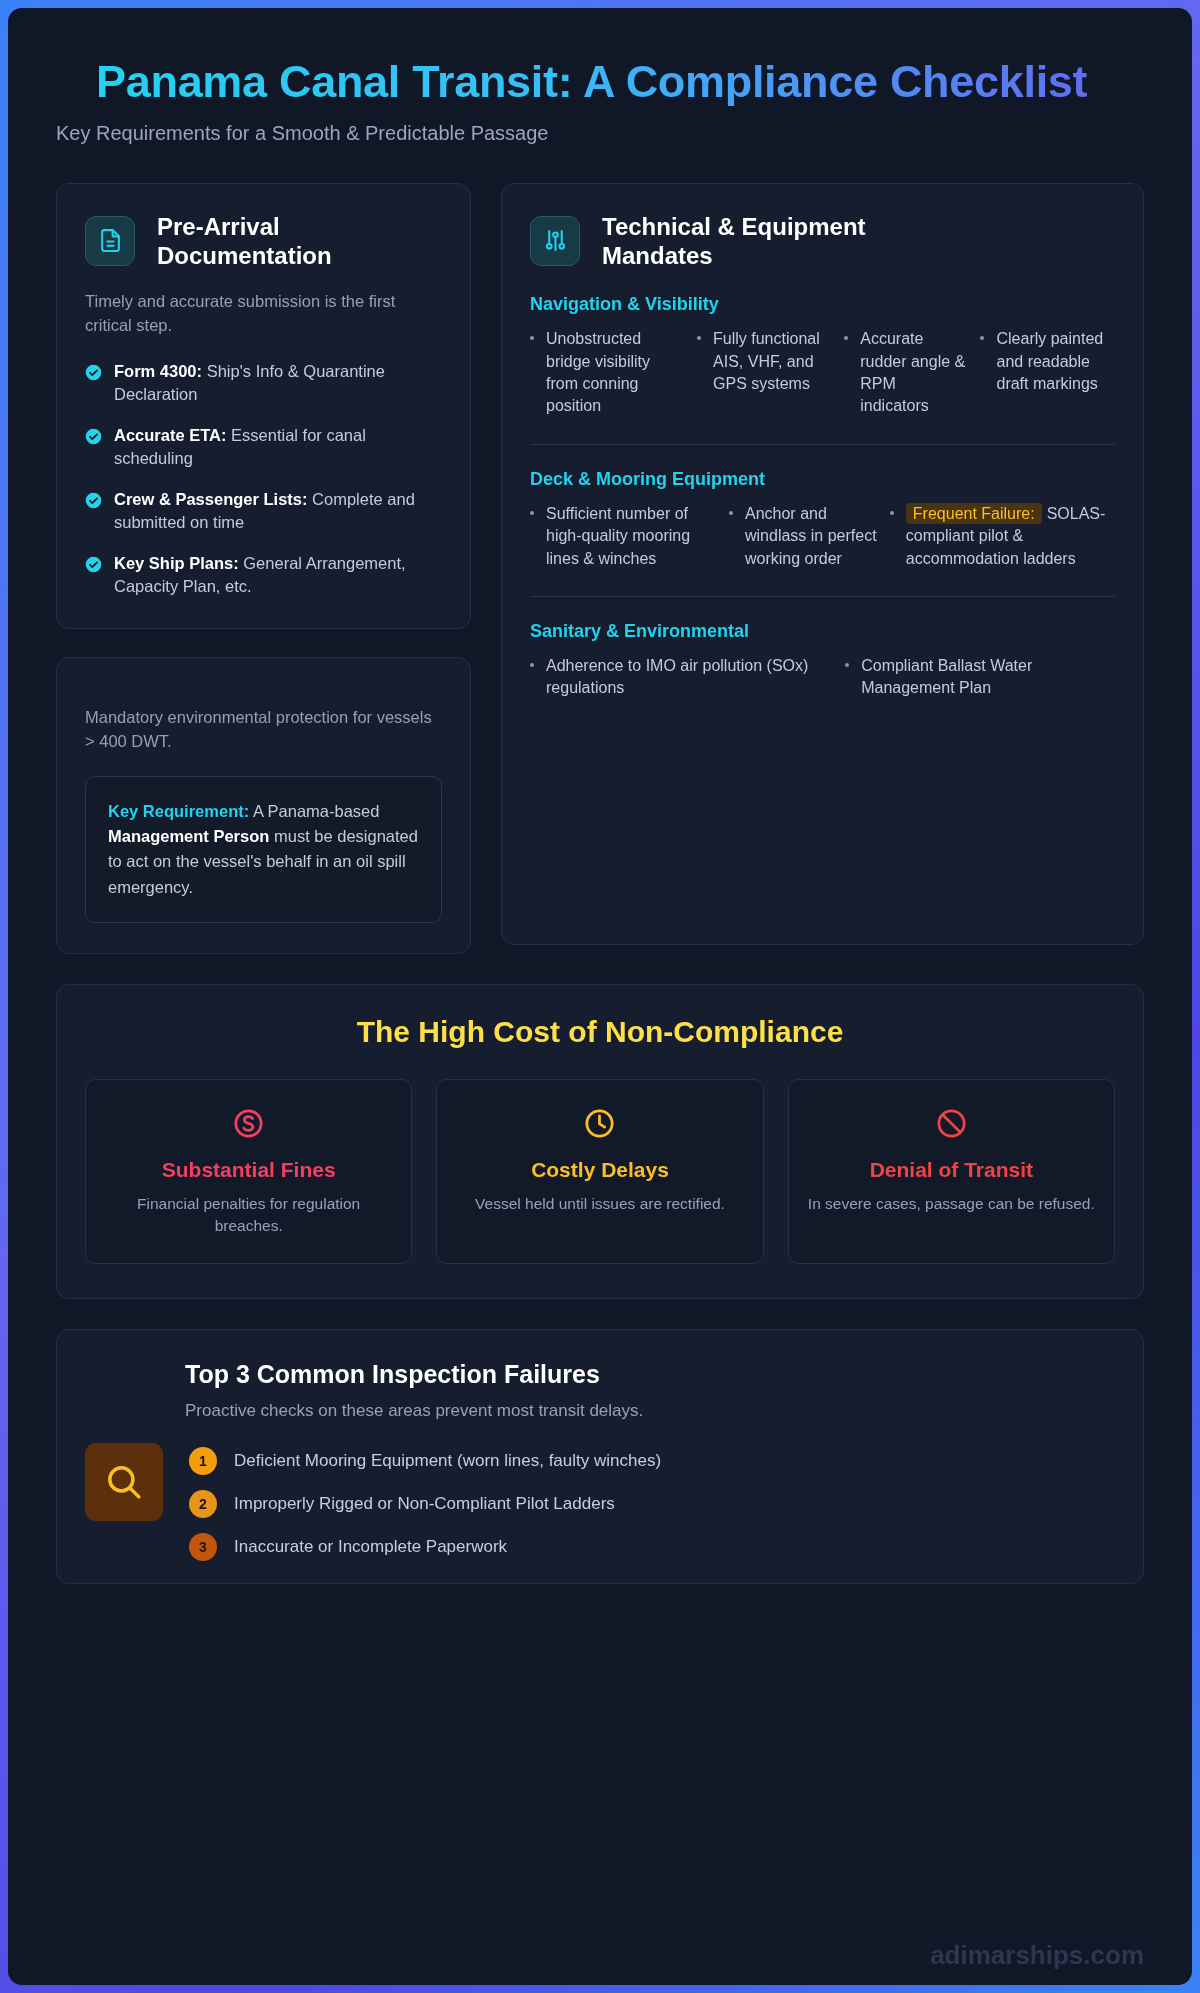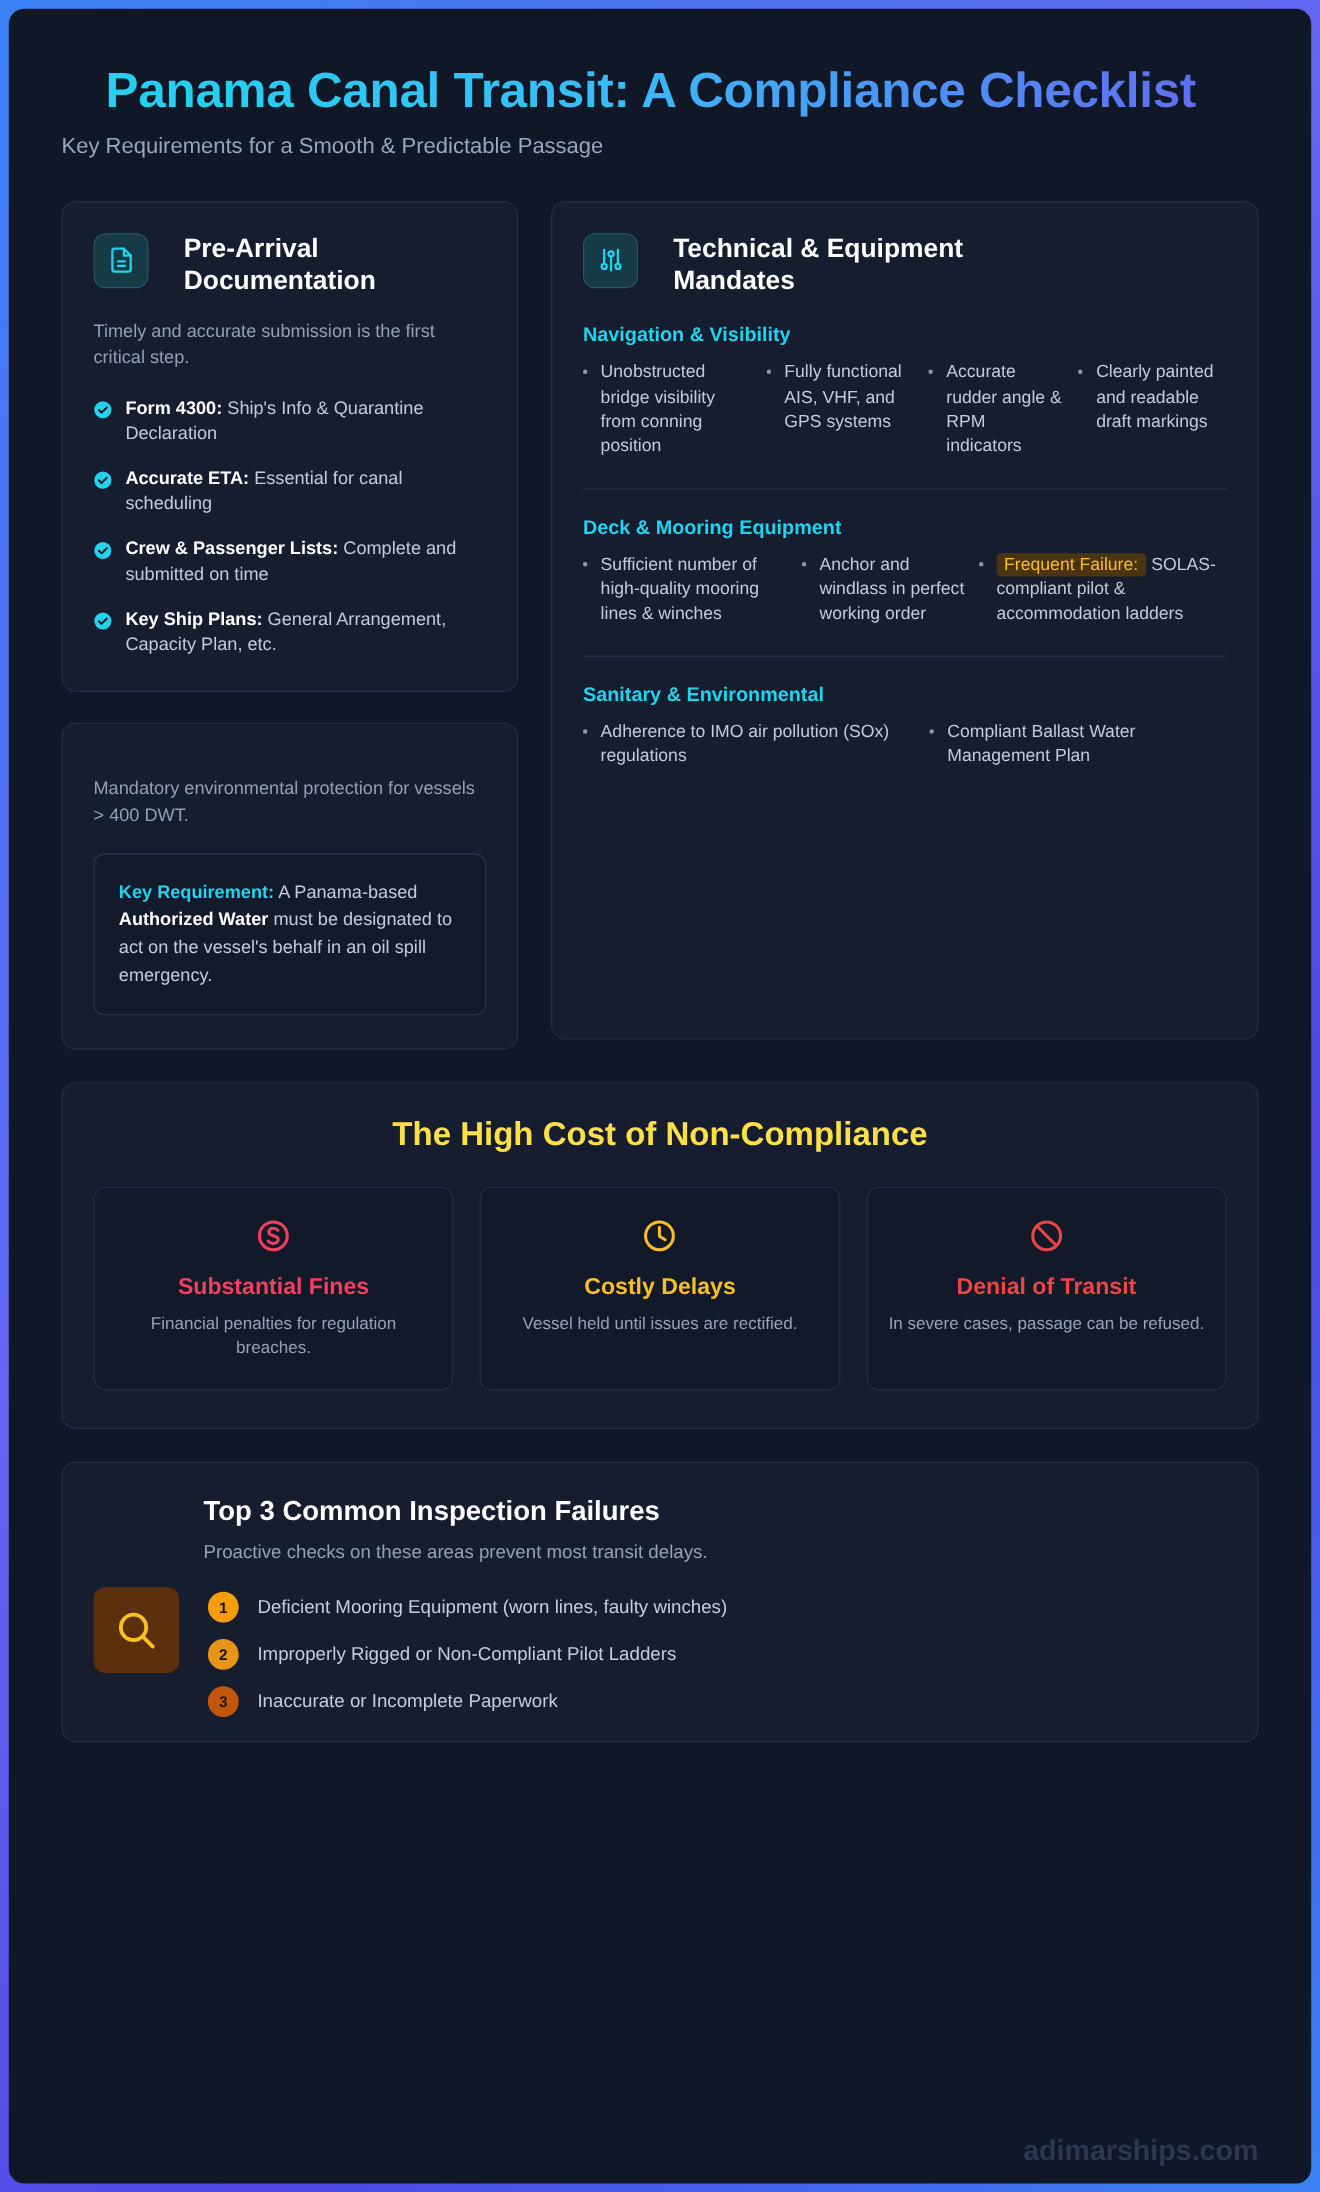--- a/index.html
+++ b/index.html
@@ -56,21 +56,21 @@
   .col-right { flex: 1; }
 
   .card {
     background: #161f33;
     background: #151d2e;
     border: 1px solid #253047;
     border-radius: 13px;
     padding: 28px 28px 30px 28px;
   }
 
-  .card-head { display: flex; align-items: flex-start; gap: 32px; }
+  .card-head { display: flex; align-items: center; gap: 22px; }
   .icon-tile {
     width: 50px; height: 50px;
     flex: 0 0 50px;
     border-radius: 11px;
     background: #173a47;
     border: 1px solid #27596b;
     display: flex; align-items: center; justify-content: center;
   }
   .icon-tile svg { width: 25px; height: 25px; display: block; }
   .card-title {
@@ -248,21 +248,21 @@
                 </svg>
             </span>
             <span class="check-txt"><b>Key Ship Plans:</b><span> General Arrangement, Capacity Plan, etc.</span></span>
           </div>
         </div>
       </div>
 
       <div class="card">
         <div class="card-desc">Mandatory environmental protection for vessels &gt; 400 DWT.</div>
         <div class="kr-box">
-          <span class="kr-lead">Key Requirement:</span><span> A Panama-based </span><b>Authorized Water</b><span> must be designated to act on the vessel's behalf in an oil spill emergency.</span>
+          <span class="kr-lead">Key Requirement:</span><span> A Panama-based </span><b>Management Person</b><span> must be designated to act on the vessel's behalf in an oil spill emergency.</span>
         </div>
       </div>
 
     </div>
 
     <div class="col-right">
       <div class="card" style="min-height:762px;">
         <div class="card-head">
           <div class="icon-tile">
             <svg viewBox="0 0 24 24" fill="none" stroke="#22d3ee" stroke-width="2" stroke-linecap="round" stroke-linejoin="round">

